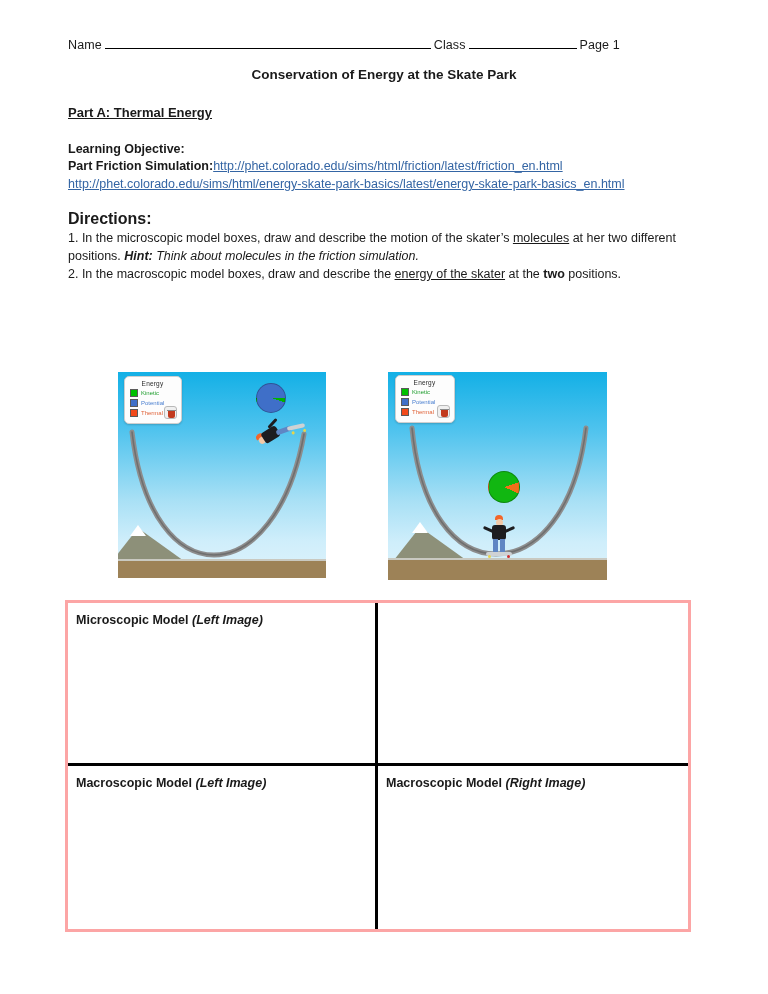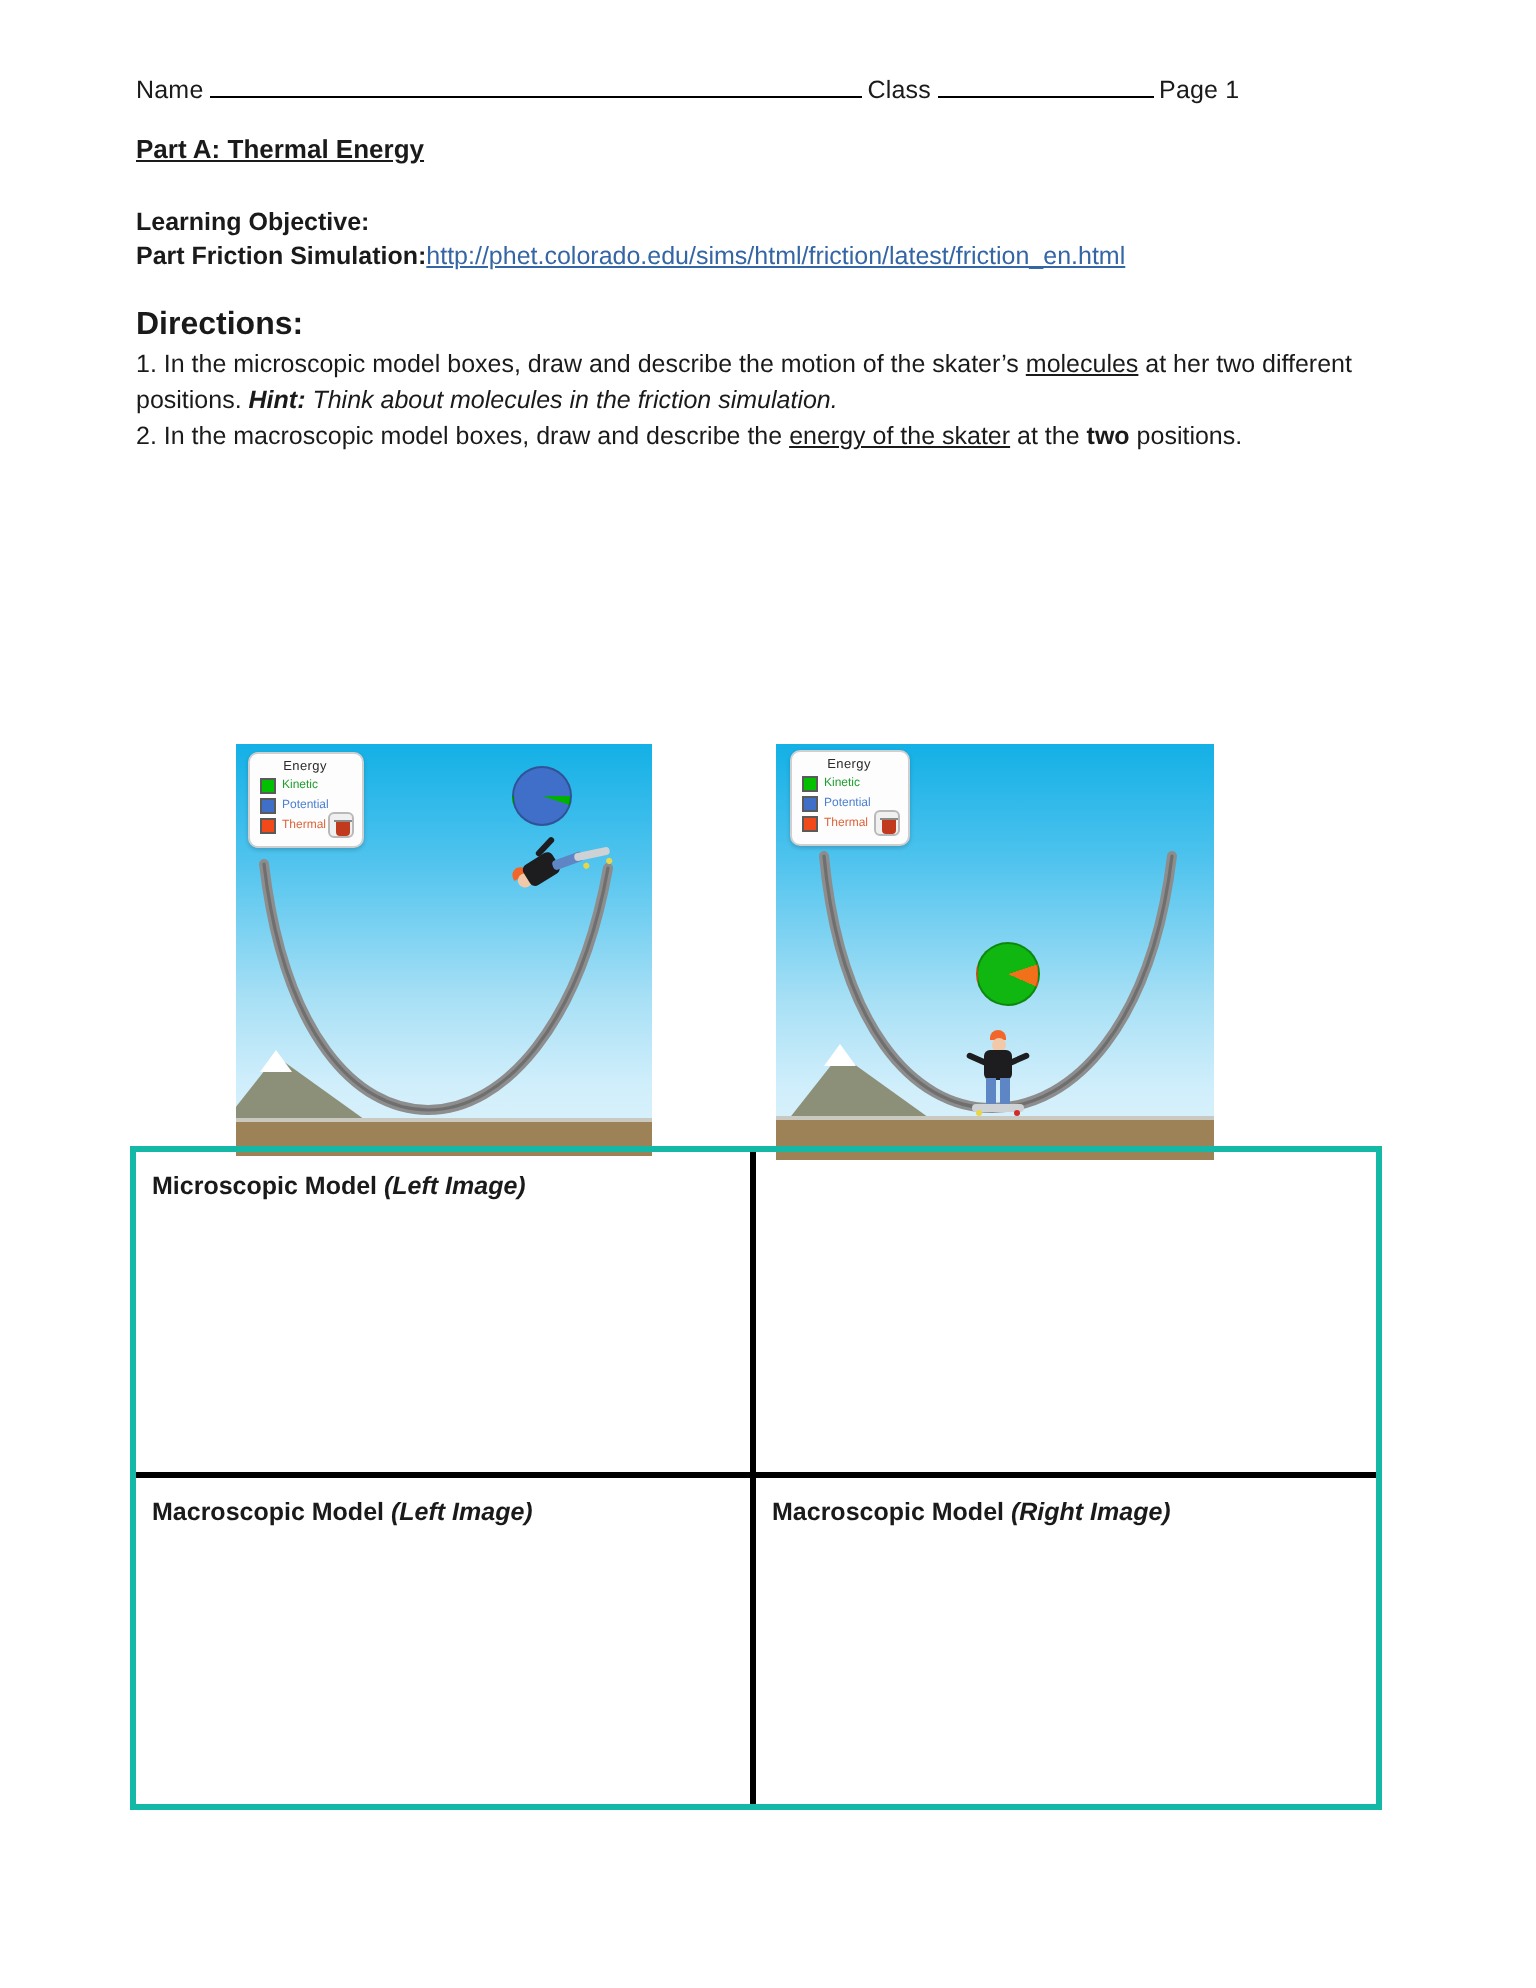--- a/index.html
+++ b/index.html
@@ -202,23 +202,23 @@
   .sk-helmet { position: absolute; width: 8px; height: 5px; border-radius: 4px 4px 0 0; background: #f2662a; }
   .sk-body { position: absolute; background: #1d1d20; }
   .sk-leg  { position: absolute; background: #5f86c4; }
   .sk-arm  { position: absolute; background: #1d1d20; }
   .sk-board { position: absolute; background: #cfd2d4; border-radius: 2px; }
   .sk-wheel { position: absolute; width: 3px; height: 3px; border-radius: 50%; background: #e9d54a; }
 
   
   .tbl {
     position: absolute;
-    left: 65px; top: 573px;
+    left: 65px; top: 600px;
     width: 626px; height: 332px;
-    border: 3px solid #14b8a6;
+    border: 3px solid #fca5a5;
   }
   .tbl-row {
     display: flex;
     width: 100%;
     height: 50%;
   }
   .tbl-row.first { border-bottom: 3px solid #000; }
   .tbl-cell {
     width: 50%;
     padding: 10px 0 0 8px;
@@ -234,28 +234,32 @@
 <div class="page">
 
   <div class="namerow">
     <span>Name</span>
     <span class="rule long"></span>
     <span>Class</span>
     <span class="rule short"></span>
     <span>Page 1</span>
   </div>
 
+  <div class="doc-title">Conservation of Energy at the Skate Park</div>
 
   <div class="part-head">Part A:  Thermal Energy</div>
 
   <div class="objective-label">Learning Objective:</div>
 
   <div class="links">
     <div class="row">
       <span class="bold">Part Friction Simulation:</span><span class="lk">http://phet.colorado.edu/sims/html/friction/latest/friction_en.html</span>
+    </div>
+    <div class="row wrap">
+      <span class="lk">http://phet.colorado.edu/sims/html/energy-skate-park-basics/latest/energy-skate-park-basics_en.html</span>
     </div>
   </div>
 
   <div class="dir-label">Directions:</div>
   <p class="dir-body">
     <span>1. In the microscopic model boxes, draw and describe the motion of the skater’s </span><span class="und">molecules</span><span> at her two different positions.  </span><span class="bold ital">Hint:</span><span class="ital">  Think about molecules in the friction simulation.</span><br>
     <span>2.  In the macroscopic model boxes, draw and describe the </span><span class="und">energy of the skater</span><span> at the </span><span class="bold">two</span><span> positions.</span>
   </p>
 
 </div>

